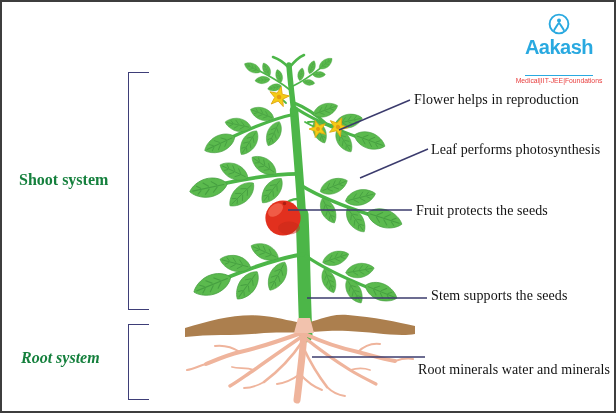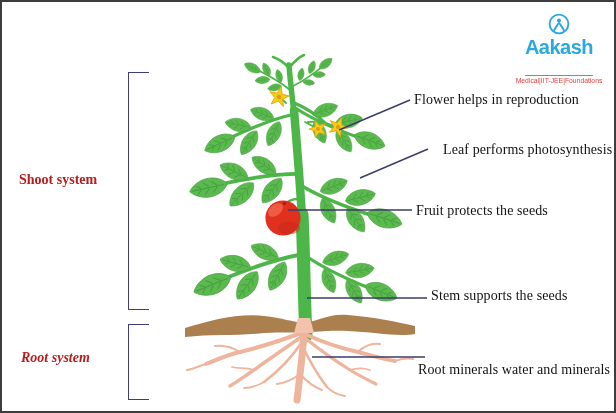--- a/index.html
+++ b/index.html
@@ -6,24 +6,24 @@
   .frame{
     position:relative;width:612px;height:409px;margin:0;
     border:2px solid #3d3d3d;background:#ffffff;overflow:hidden;
   }
   .label{
     position:absolute;transform:translateY(-50%);
     font-size:14px;color:#111;white-space:nowrap;letter-spacing:0.1px;
   }
   .syslabel{
     position:absolute;transform:translateY(-50%);
-    font-size:14px;font-weight:bold;color:#b91c1c;white-space:nowrap;
+    font-size:16px;font-weight:bold;color:#15803d;white-space:nowrap;
   }
   .lbl-flower{left:412px;top:98px;text-align:right;}
-  .lbl-leaf{left:429px;top:148px;margin-left:12px;}
+  .lbl-leaf{left:429px;top:148px;}
   .lbl-fruit{left:414px;top:209px;}
   .lbl-stem{left:429px;top:294px;}
   .lbl-root{left:416px;top:368px;}
   .lbl-shoot{left:17px;top:178px;}
   .lbl-rootsys{left:19px;top:356px;font-style:italic;}
   .bracket{
     position:absolute;width:20px;
     border-left:1.7px solid #3e3e78;
     border-top:1.7px solid #3e3e78;
     border-bottom:1.7px solid #3e3e78;

